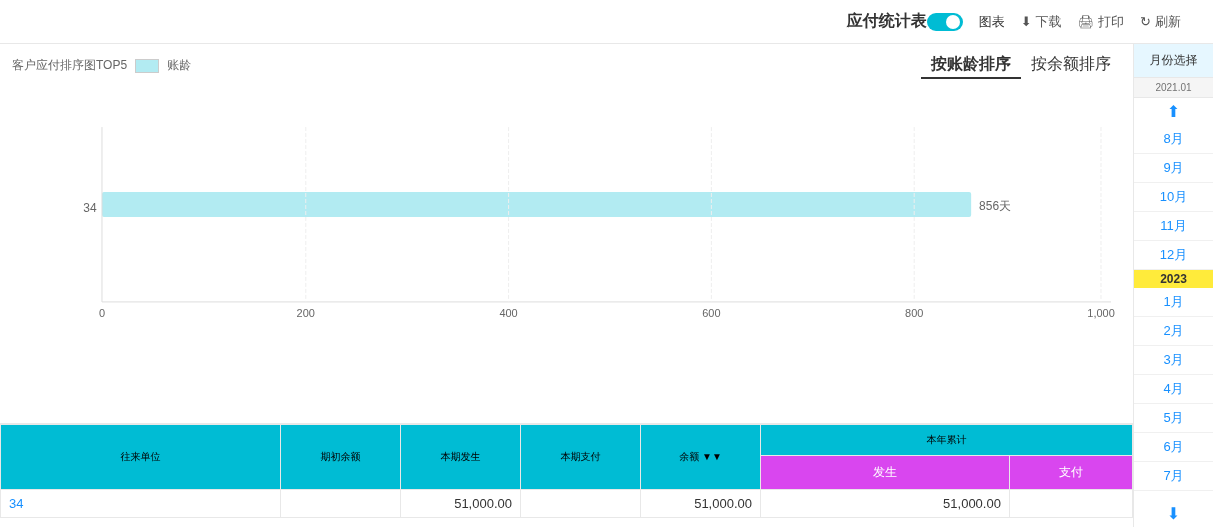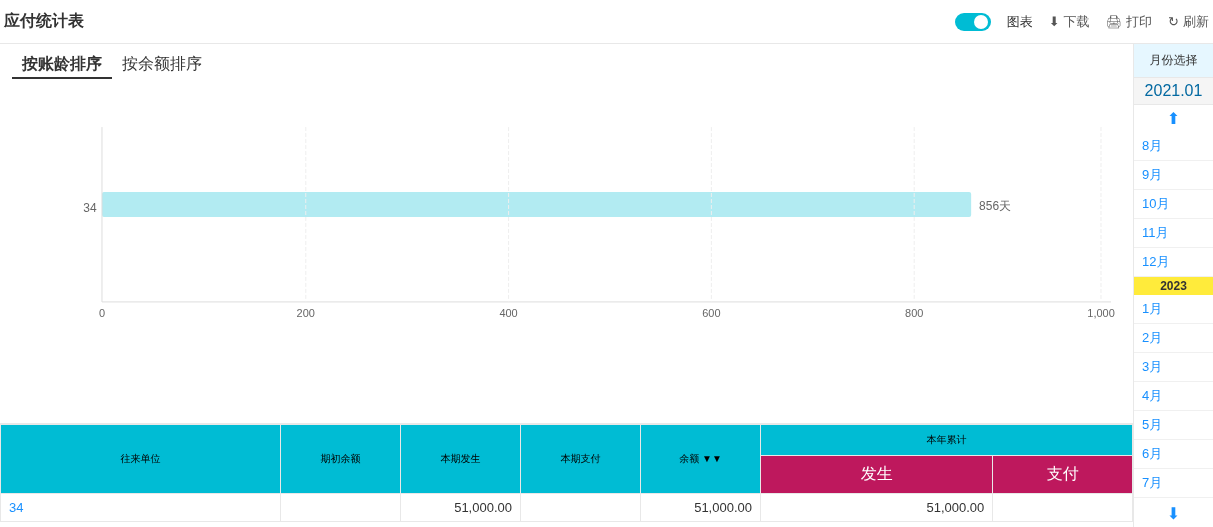--- a/index.html
+++ b/index.html
@@ -1,21 +1,21 @@
 <!DOCTYPE html>
 <html><head>
   <meta charset="utf-8">
   <style>
     * { box-sizing: border-box; margin: 0; padding: 0; }
     body { font-family: "Microsoft YaHei", Arial, sans-serif; font-size: 13px; background: #f0f2f5; color: #333; }
 
     .app-container { width: 1213px; height: 527px; display: flex; flex-direction: column; background: #fff; overflow: hidden; }
 
     
-    .header { display: flex; align-items: center; justify-content: space-between; padding: 8px 4px; background: #fff; border-bottom: 1px solid #e8e8e8; height: 44px; }
+    .header { display: flex; align-items: center; justify-content: flex-end; padding: 8px 32px; background: #fff; border-bottom: 1px solid #e8e8e8; height: 44px; }
     .header-title { font-size: 16px; font-weight: bold; color: #333; }
     .header-actions { display: flex; align-items: center; gap: 16px; }
     .toggle-wrap { display: flex; align-items: center; gap: 16px; }
     .toggle { width: 36px; height: 18px; background: #00bcd4; border-radius: 9px; position: relative; cursor: pointer; }
     .toggle::after { content: ''; position: absolute; width: 14px; height: 14px; background: #fff; border-radius: 50%; top: 2px; right: 3px; }
     .action-btn { display: flex; align-items: center; gap: 4px; color: #555; cursor: pointer; font-size: 13px; }
 
     
     .main-content { display: flex; flex: 1; overflow: hidden; }
 
@@ -32,35 +32,35 @@
     .sort-btn { padding: 2px 10px; font-size: 16px; border: none; background: none; cursor: pointer; color: #333; border-bottom: 2px solid transparent; }
     .sort-btn.active { border-bottom: 2px solid #333; font-weight: bold; }
 
     
     .bar-chart { position: relative; height: 300px; padding-left: 40px; padding-bottom: 30px; }
 
     
     .table-section { flex: 1; overflow: auto; }
     table { width: 100%; border-collapse: collapse; }
     thead tr th { background: #00bcd4; color: #000000; text-align: center; padding: 8px 6px; font-size: 10px; font-weight: normal; border: 1px solid #e8e8e8; white-space: nowrap; }
-    thead tr.sub-header th { background: #be185d; color: #fff; font-size: 16px; }
+    thead tr.sub-header th { background: #d946ef; color: #fff; font-size: 12px; }
     tbody tr td { padding: 6px 8px; border: 1px solid #e8e8e8; font-size: 13px; text-align: right; white-space: nowrap; }
     tbody tr td:first-child { text-align: left; }
     tbody tr td a { color: #1890ff; text-decoration: none; }
 
     
     .sidebar { width: 80px; background: #fff; border-left: 1px solid #e8e8e8; display: flex; flex-direction: column; overflow: hidden; }
     .sidebar-header { background: #e6f7ff; padding: 8px 4px; font-size: 12px; color: #333; text-align: center; border-bottom: 1px solid #e8e8e8; display: flex; align-items: center; justify-content: center; gap: 4px; }
     .sidebar-year { background: #ffeb3b; font-size: 12px; font-weight: bold; color: #333; text-align: center; padding: 2px 0; }
     .sidebar-months { flex: 1; overflow-y: auto; }
     .sidebar-months::-webkit-scrollbar { width: 4px; }
     .sidebar-months::-webkit-scrollbar-thumb { background: #ccc; }
-    .month-item { padding: 5px 8px; font-size: 13px; color: #1890ff; cursor: pointer; text-align: left; border-bottom: 1px solid #f0f0f0; }
+    .month-item { padding: 5px 8px; font-size: 13px; color: #1890ff; cursor: pointer; text-align: center; border-bottom: 1px solid #f0f0f0; }
     .sidebar-nav-btn { text-align: center; padding: 4px; cursor: pointer; color: #1890ff; font-size: 16px; }
-    .current-date { padding: 4px 6px; font-size: 16px; color: #0369a1; text-align: center; background: #f5f5f5; border-bottom: 1px solid #e8e8e8; }
+    .current-date { padding: 4px 6px; font-size: 10px; color: #737373; text-align: center; background: #f5f5f5; border-bottom: 1px solid #e8e8e8; }
   </style>
 </head>
 <body>
 
 <div class="app-container">
 
   <div class="header">
     <div class="header-title">应付统计表</div>
     <div class="header-actions">
       <div class="toggle-wrap">
@@ -81,20 +81,25 @@
       </div>
     </div>
   </div>
 
   <div class="main-content">
 
     <div class="chart-table-area">
 
       <div class="chart-section">
         <div class="chart-header">
+          <div class="chart-legend">
+            <span class="legend-label">客户应付排序图TOP5</span>
+            <span class="legend-box"></span>
+            <span class="legend-label">账龄</span>
+          </div>
           <div class="chart-sort-btns">
             <button class="sort-btn active">按账龄排序</button>
             <button class="sort-btn">按余额排序</button>
           </div>
         </div>
 
         <div class="bar-chart" style="height: 270px; position: relative; margin-left: 10px;">
           <svg width="100%" height="240" viewBox="0 0 1060 240">
 
             <text x="28" y="125" font-size="12" fill="#666" text-anchor="middle">34</text>

